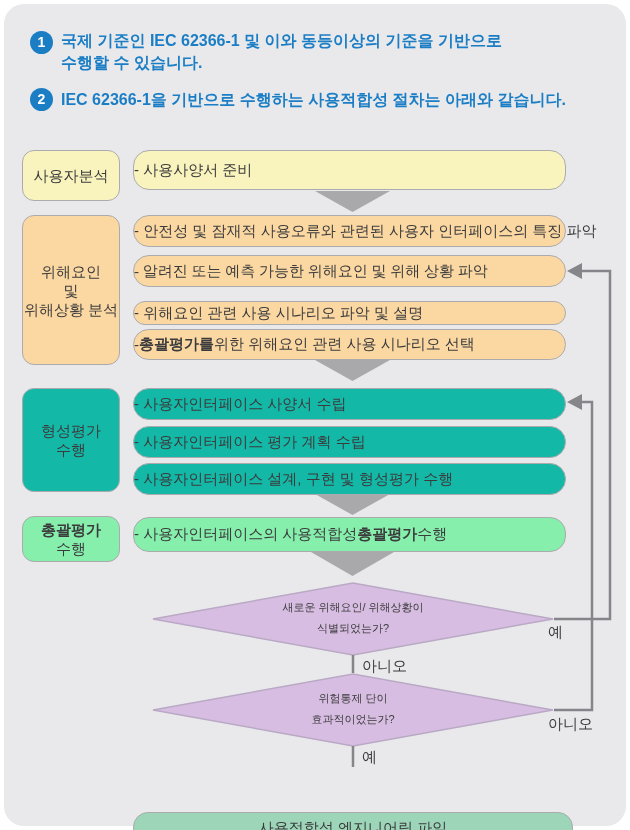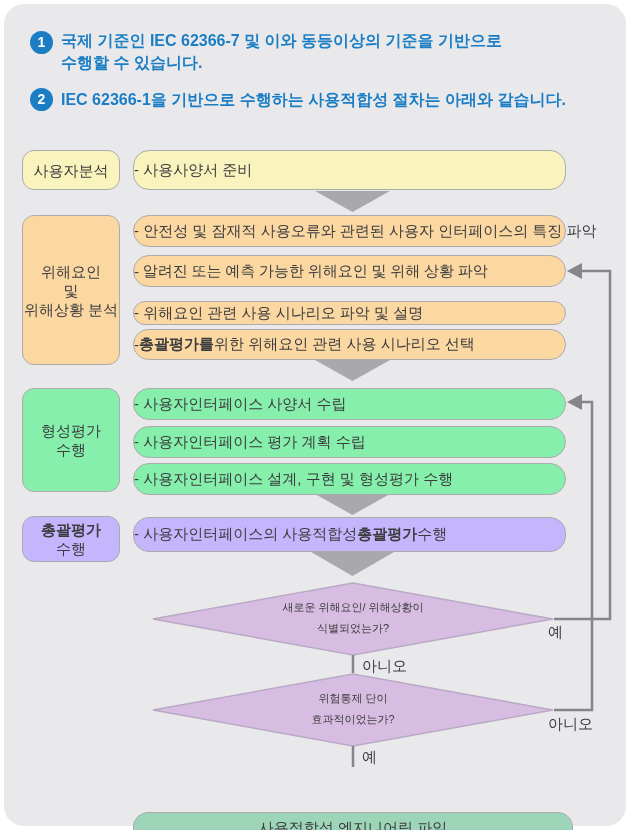--- a/index.html
+++ b/index.html
@@ -14,42 +14,42 @@
               white-space:nowrap;z-index:3;}
   
   .lbl{position:absolute;left:22px;width:98px;border:1.5px solid #ababad;border-radius:12px;
        box-sizing:border-box;display:flex;flex-direction:column;justify-content:center;align-items:center;
        font-size:15px;color:#3b3b3d;line-height:19px;text-align:center;z-index:2;}
   .fbox{position:absolute;left:133px;width:433px;border:1.5px solid #ababad;border-radius:16px;
         box-sizing:border-box;display:flex;align-items:center;
         font-size:15px;color:#3b3b3d;white-space:nowrap;z-index:2;}
   .c-yellow{background:#f9f3bd;}
   .c-orange{background:#fbd8a2;}
-  .c-pink{background:#86efac;align-items:center;}
-  .c-green{background:#c4b5fd;}
+  .c-pink{background:#14b8a6;align-items:center;}
+  .c-green{background:#86efac;}
   .c-teal{background:#9cd5b8;}
   .final{justify-content:center;padding-left:0;width:440px;border-radius:15px;margin-top:44px;}
   
   svg.overlay{position:absolute;left:0;top:0;z-index:1;}
   .diamond-text{position:absolute;width:300px;text-align:center;font-size:11px;line-height:21px;
                 color:#3b3b3d;z-index:3;}
   .branch-label{position:absolute;font-size:15px;color:#3b3b3d;z-index:3;white-space:nowrap;}
   b{font-weight:bold;}
 </style>
 </head>
 <body>
 
 <div class="stage">
   <div class="card"></div>
 
   <div class="num-circle" style="left:30px;top:31px;">
     <span>1</span>
   </div>
   <div class="title-text" style="left:61px;top:30px;">
-    <div>국제 기준인 IEC 62366-7 및 이와 동등이상의 기준을 기반으로</div>
+    <div>국제 기준인 IEC 62366-1 및 이와 동등이상의 기준을 기반으로</div>
     <div>수행할 수 있습니다.</div>
   </div>
   <div class="num-circle" style="left:30px;top:88px;">
     <span>2</span>
   </div>
   <div class="title-text" style="left:61px;top:89px;">
     <div>IEC 62366-1을 기반으로 수행하는 사용적합성 절차는 아래와 같습니다.</div>
   </div>
 
   <svg class="overlay" width="630" height="830" viewBox="0 0 630 830">
@@ -65,21 +65,21 @@
     <line x1="353" y1="655" x2="353" y2="673" stroke="#85858a" stroke-width="2.5"></line>
     <line x1="353" y1="746" x2="353" y2="767" stroke="#85858a" stroke-width="2.5"></line>
 
     <polyline points="554,619 610,619 610,271 571,271" fill="none" stroke="#85858a" stroke-width="2.5"></polyline>
     <polygon points="567,271 582,263 582,279" fill="#85858a"></polygon>
 
     <polyline points="554,710 592,710 592,402 571,402" fill="none" stroke="#85858a" stroke-width="2.5"></polyline>
     <polygon points="567,402 582,394 582,410" fill="#85858a"></polygon>
   </svg>
 
-  <div class="lbl c-yellow" style="top:150px;height:40px;">
+  <div class="lbl c-yellow" style="top:150px;height:51px;">
     <div>사용자분석</div>
   </div>
   <div class="fbox c-yellow" style="top:150px;height:40px;">
     <span>- 사용사양서 준비</span>
   </div>
 
   <div class="lbl c-orange" style="top:215px;height:150px;">
     <div>위해요인</div>
     <div>및</div>
     <div>위해상황 분석</div>

